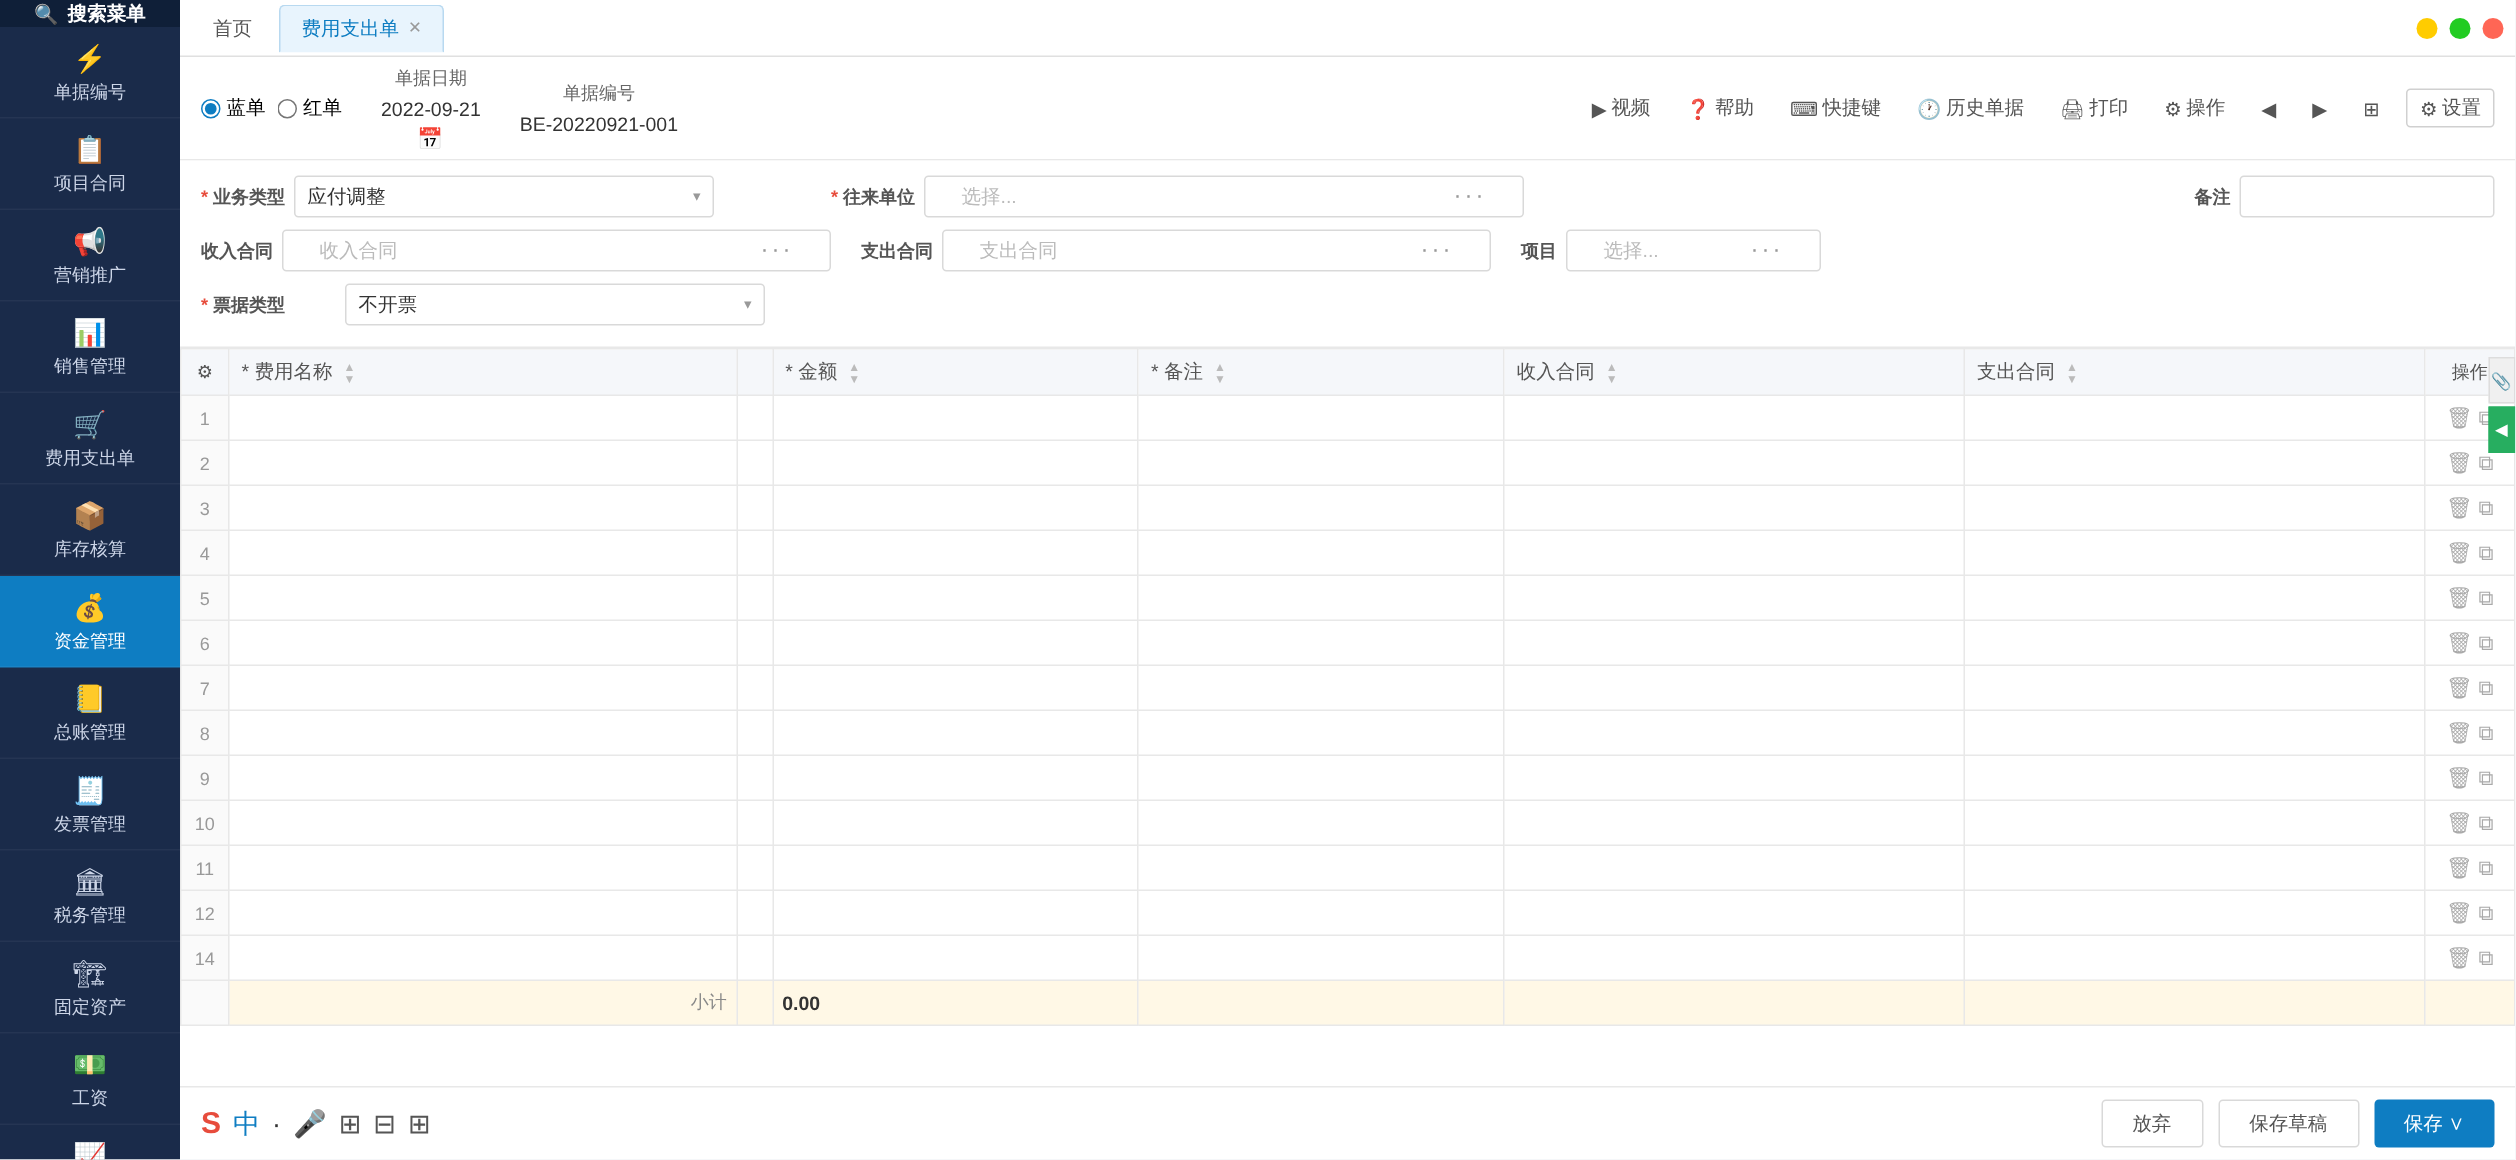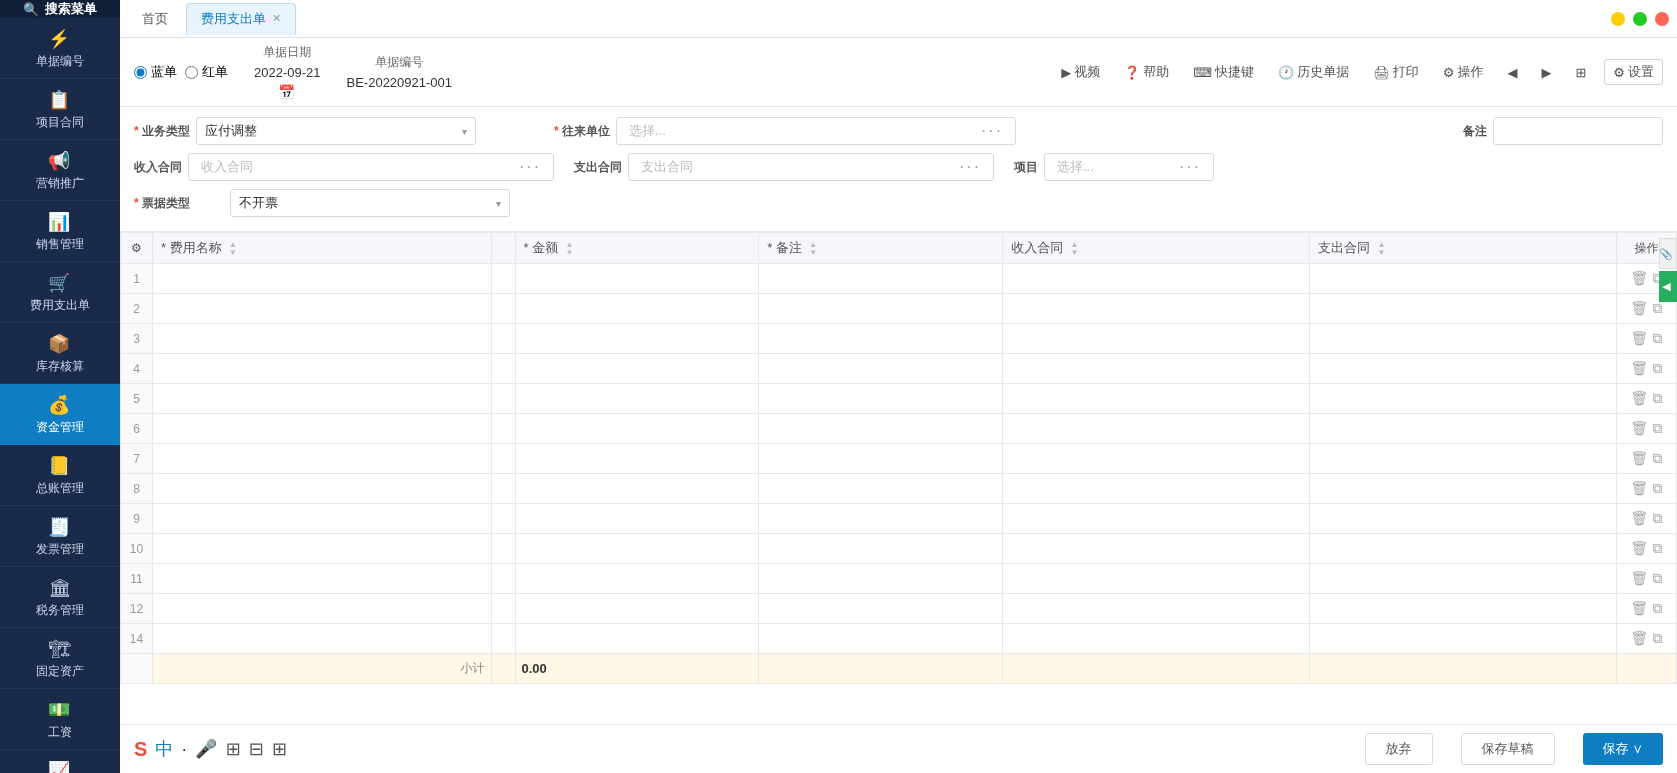--- a/index.html
+++ b/index.html
@@ -148,21 +148,21 @@
       font-weight: bold;
     }
     .field-label.required::before {
       content: '* ';
       color: #e74c3c;
     }
     .field-input {
       flex: 1;
       border: 1px solid #d9d9d9;
       border-radius: 3px;
-      padding: 4px 12px;
+      padding: 4px 24px;
       font-size: 13px;
       color: #333;
       background: #fff;
       min-width: 0;
       display: flex;
       align-items: center;
       justify-content: space-between;
       height: 28px;
     }
     .field-input .placeholder { color: #bbb; }
@@ -240,21 +240,21 @@
     .footer-area {
       background: #fff;
       border-top: 1px solid #e8e8e8;
       padding: 8px 14px;
       display: flex;
       align-items: center;
       justify-content: space-between;
     }
     .footer-icons { display: flex; align-items: center; gap: 8px; }
     .footer-icon { font-size: 18px; cursor: pointer; }
-    .footer-buttons { display: flex; gap: 28px; }
+    .footer-buttons { display: flex; gap: 10px; }
     .btn-discard {
       border: 1px solid #d9d9d9;
       background: #fff;
       color: #555;
       padding: 6px 20px;
       border-radius: 3px;
       cursor: pointer;
       font-size: 13px;
     }
     .btn-save-draft {

